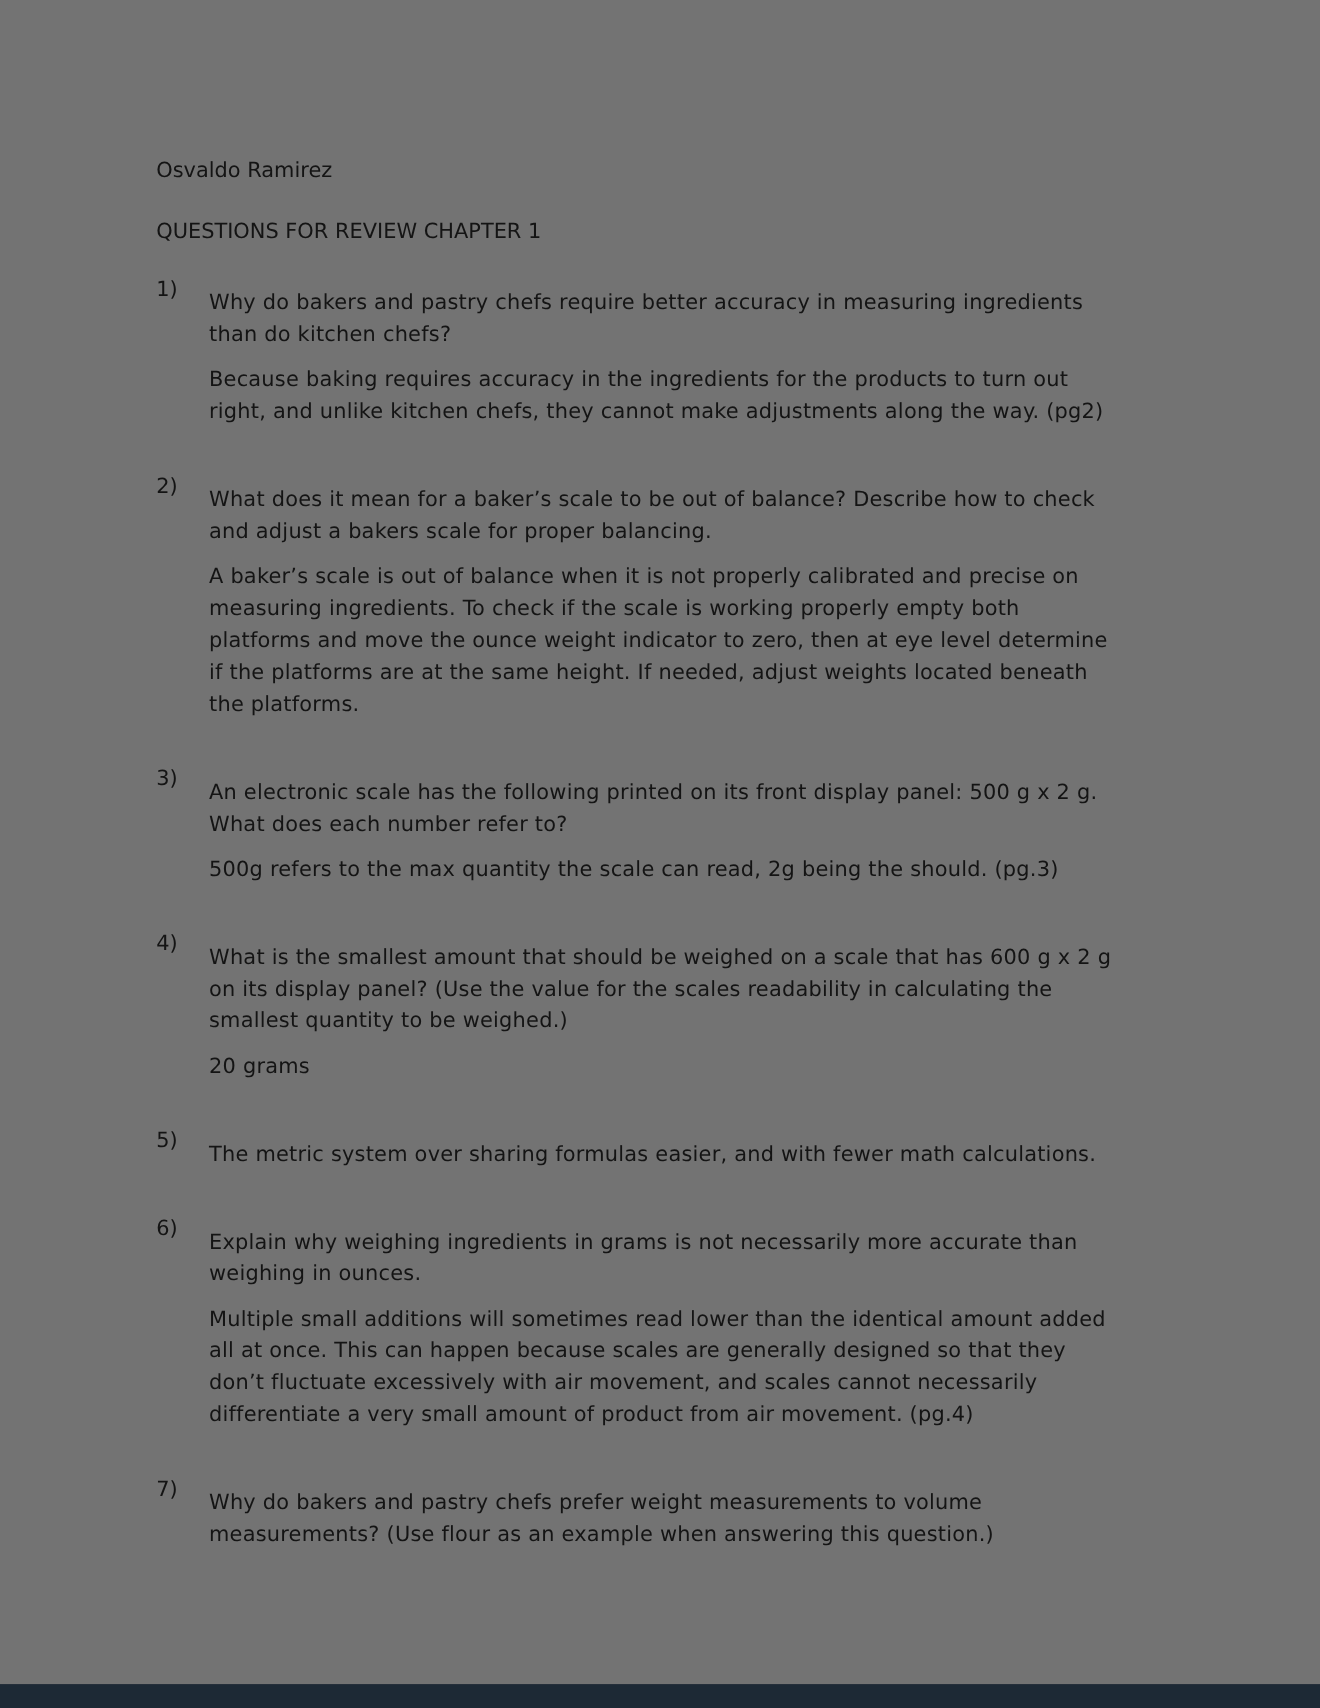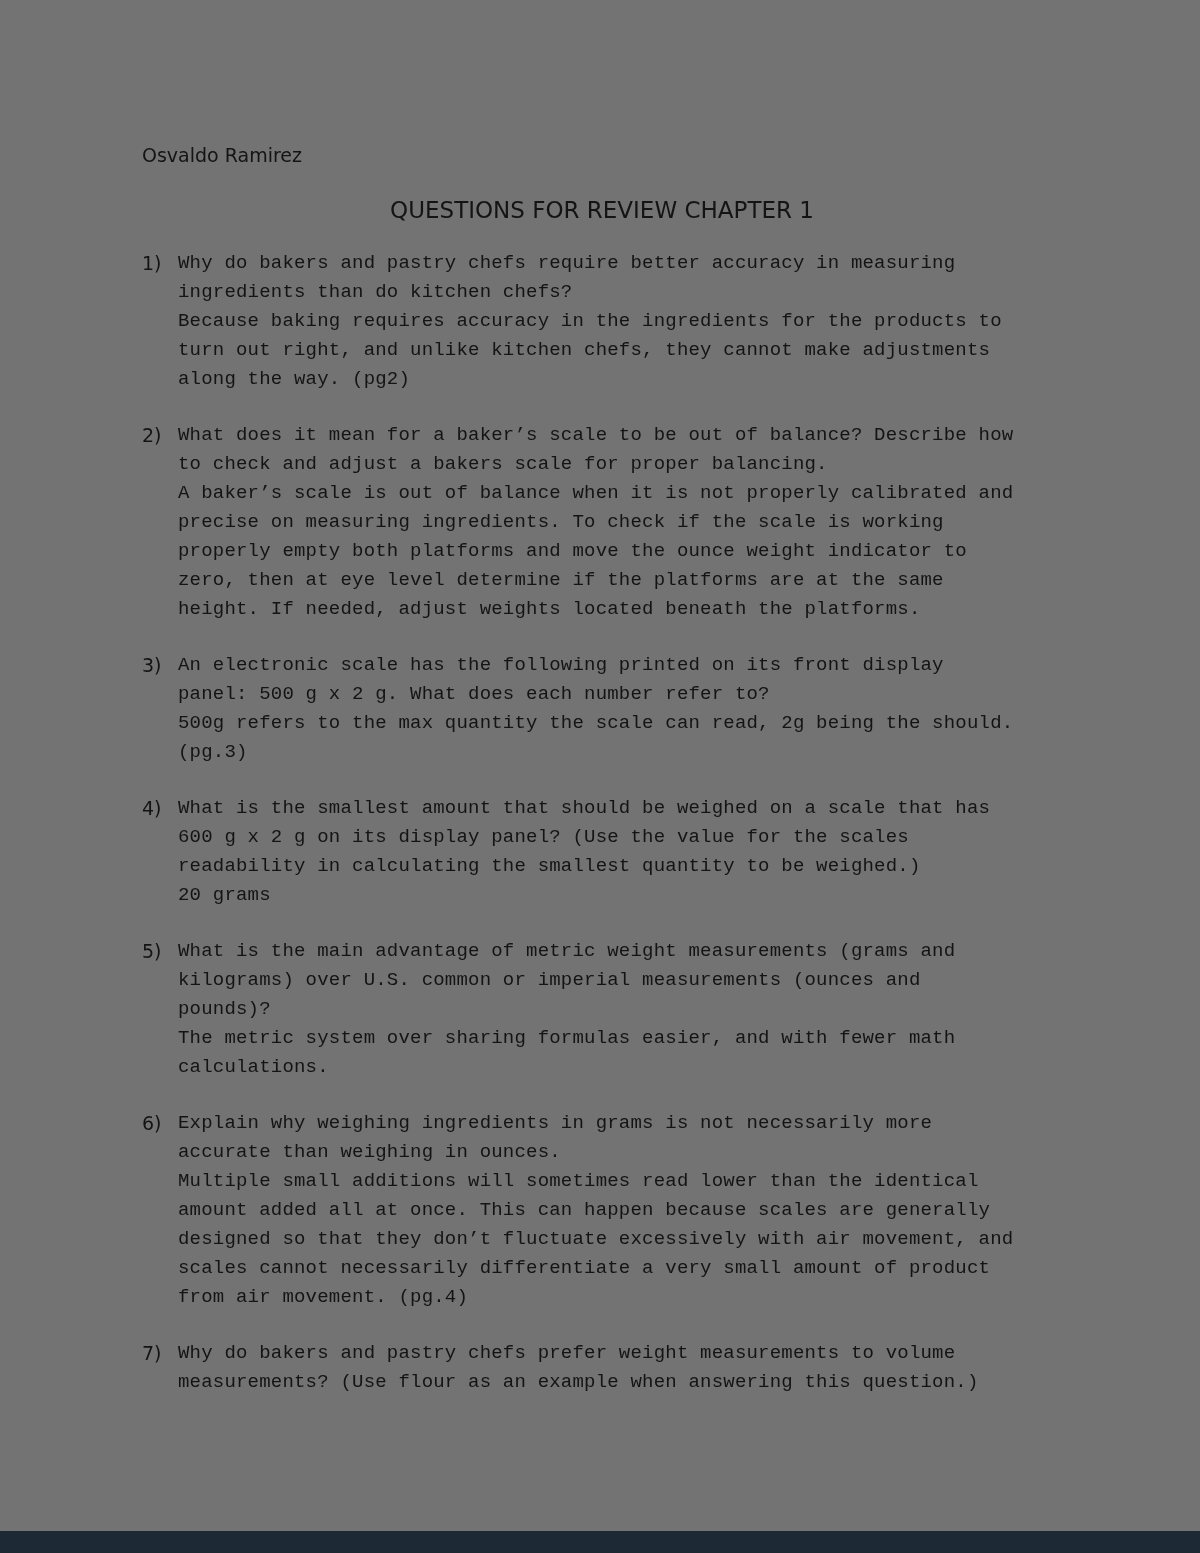--- a/index.html
+++ b/index.html
@@ -22,23 +22,23 @@
   }
   .content {
     padding: 142px 138px 0 142px;
   }
   .author {
     font-size: 19px;
     line-height: 26px;
     margin: 0 0 29px 0;
   }
   .doc-title {
-    font-size: 23px;
+    font-size: 19px;
     line-height: 26px;
-    text-align: center;
+    text-align: left;
     margin: 0 0 26px 0;
     font-weight: 400;
   }
   .q-list {
     margin: 0;
   }
   .q-item {
     display: flex;
     align-items: flex-start;
     margin-bottom: 27px;
@@ -50,22 +50,21 @@
     line-height: 29px;
   }
   .q-body {
     flex: 1 1 auto;
     max-width: 846px;
     font-size: 19px;
     line-height: 29px;
     letter-spacing: 0.2px;
   }
   .q-body > div {
-    margin: 0;
-    font-family: Liberation Mono, monospace;
+    margin: 12px;
   }
   .footer-bar {
     position: absolute;
     left: 0;
     bottom: 0;
     width: 100%;
     height: 22px;
     background: #1d2935;
   }
 </style>
@@ -103,21 +102,20 @@
         <div class="q-item">
           <div class="q-num">4)</div>
           <div class="q-body">
             <div>What is the smallest amount that should be weighed on a scale that has 600 g x 2 g on its display panel? (Use the value for the scales readability in calculating the smallest quantity to be weighed.)</div>
             <div>20 grams</div>
           </div>
         </div>
         <div class="q-item">
           <div class="q-num">5)</div>
           <div class="q-body">
-            <div>What is the main advantage of metric weight measurements (grams and kilograms) over U.S. common or imperial measurements (ounces and pounds)?</div>
             <div>The metric system over sharing formulas easier, and with fewer math calculations.</div>
           </div>
         </div>
         <div class="q-item">
           <div class="q-num">6)</div>
           <div class="q-body">
             <div>Explain why weighing ingredients in grams is not necessarily more accurate than weighing in ounces.</div>
             <div>Multiple small additions will sometimes read lower than the identical amount added all at once. This can happen because scales are generally designed so that they don’t fluctuate excessively with air movement, and scales cannot necessarily differentiate a very small amount of product from air movement. (pg.4)</div>
           </div>
         </div>

